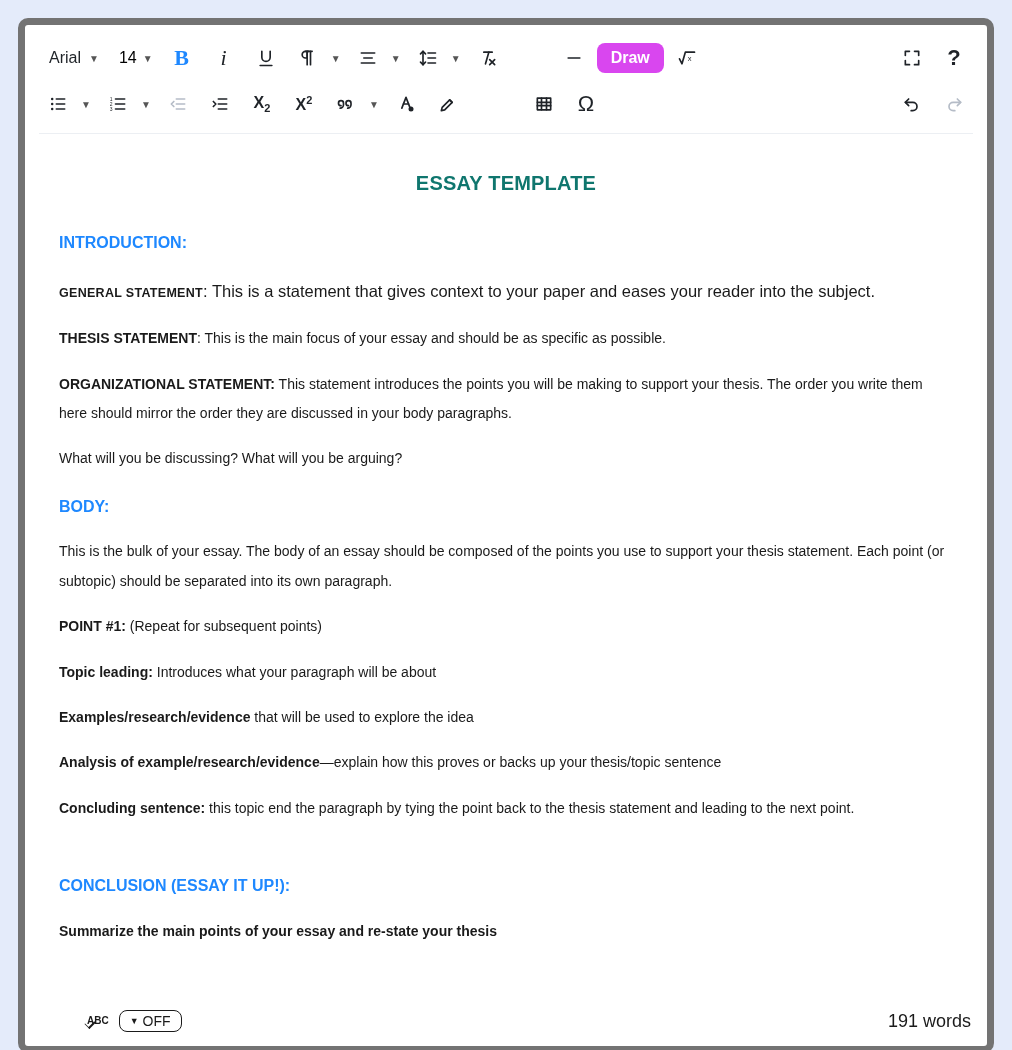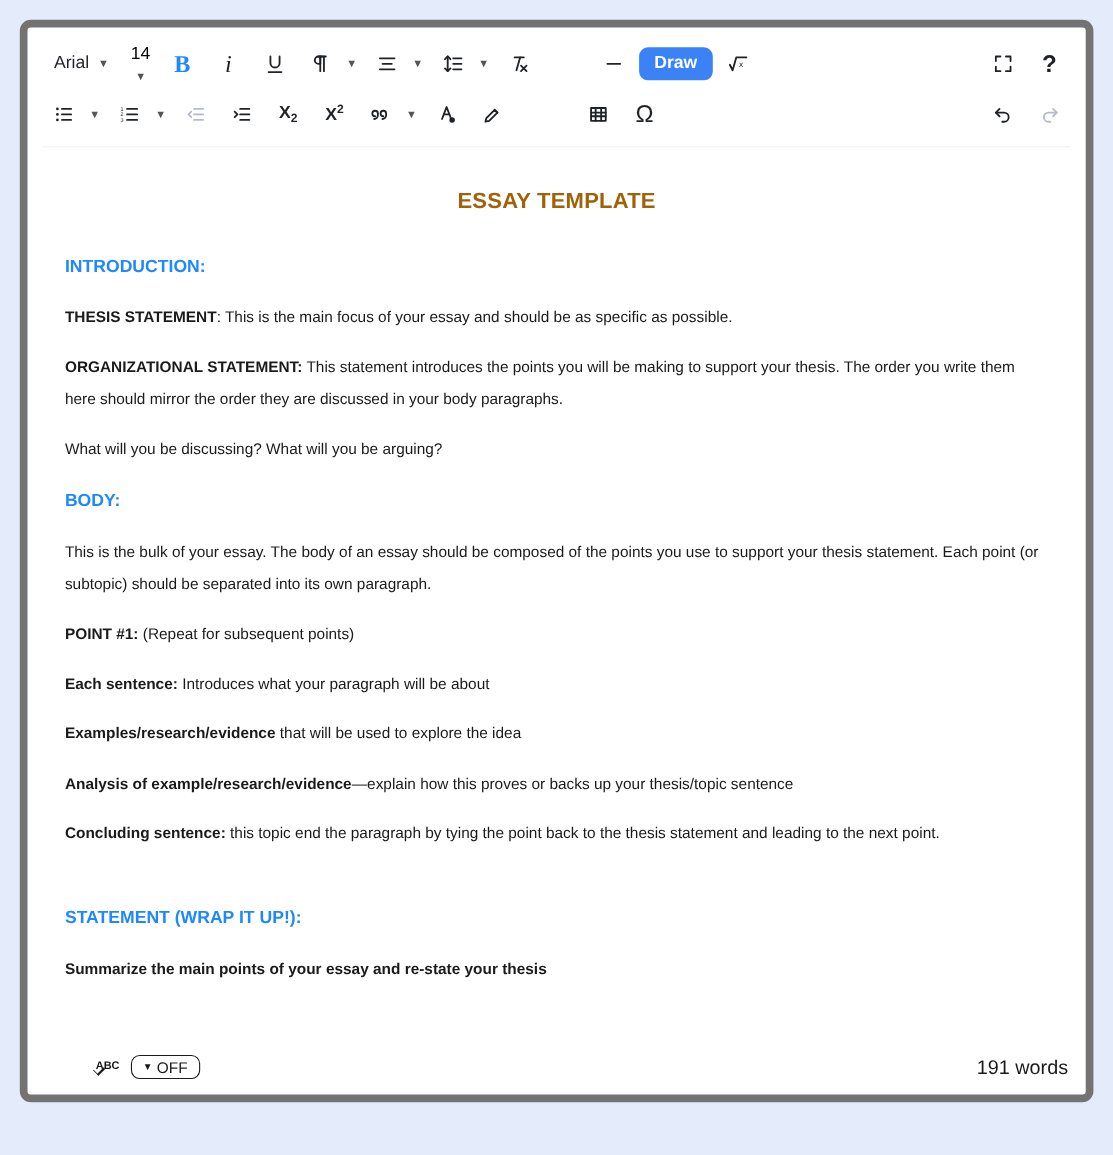--- a/index.html
+++ b/index.html
@@ -8,29 +8,29 @@
   
   .tb{padding:10px 14px 4px 14px;}
   .tb-row{display:flex;align-items:center;gap:4px;min-height:46px;}
   .tb-sep{flex:1;}
   .tb-hr{border:none;border-top:1px solid #eceff3;margin:6px 0 0 0;}
   .btn{display:inline-flex;align-items:center;justify-content:center;min-width:38px;height:38px;border-radius:6px;cursor:pointer;color:#1f2328;position:relative;}
   .btn svg{width:20px;height:20px;stroke:#1f2328;stroke-width:2;fill:none;stroke-linecap:round;stroke-linejoin:round;}
   .btn.faded svg{stroke:#b5bcc7;}
   .btn.faded{color:#b5bcc7;}
   .btn.blue{color:#1e88ff;}
-  .pill{background:#3b82f6;color:#fff;font-weight:700;padding:6px 14px;border-radius:8px;cursor:pointer;font-size:16px;}
+  .pill{background:#d946ef;color:#fff;font-weight:700;padding:6px 14px;border-radius:8px;cursor:pointer;font-size:16px;}
   .font-sel{display:flex;align-items:center;gap:8px;padding:4px 10px;font-size:16px;color:#1f2328;cursor:pointer;}
   .caret{font-size:10px;color:#555;}
-  .size-sel{display:flex;align-items:center;gap:6px;padding:4px 6px;font-size:16px;cursor:pointer;flex-direction:column;}
+  .size-sel{display:flex;align-items:center;gap:6px;padding:4px 6px;font-size:16px;cursor:pointer;}
   .combo{display:flex;align-items:center;}
   .combo .caret-btn{min-width:18px;}
   
   .doc{padding:22px 34px 40px 34px;font-size:14px;line-height:2.1;color:#1a1a1a;}
-  .title{text-align:center;font-weight:800;font-size:20px;color:#a16207;margin:2px 0 22px 0;letter-spacing:0.2px;}
+  .title{text-align:center;font-weight:800;font-size:20px;color:#0f766e;margin:2px 0 22px 0;letter-spacing:0.2px;}
   .sec{color:#1e88ff;font-weight:800;font-size:16px;margin:10px 0 14px 0;}
   .line{margin:0 0 16px 0;}
   .lbl-sc{font-weight:700;font-size:12.5px;letter-spacing:0.3px;}
   .lbl-b{font-weight:700;}
   .gen{font-size:16.5px;}
   
   .status{display:flex;align-items:center;gap:10px;padding:8px 16px 14px 16px;font-size:16px;color:#1a1a1a;}
   .abc{font-size:10px;font-weight:700;position:relative;display:inline-block;line-height:1;margin-left:46px;}
   .abc::after{content:"";position:absolute;left:0;right:0;bottom:-4px;height:5px;border-bottom:2px solid #1a1a1a;border-left:2px solid #1a1a1a;transform:rotate(-45deg) scaleX(0.4);transform-origin:left;}
   .off-pill{border:1.5px solid #1a1a1a;border-radius:8px;padding:2px 10px;font-size:14px;display:inline-flex;align-items:center;gap:4px;cursor:pointer;}
@@ -258,51 +258,54 @@
         </div>
       </div>
       <hr class="tb-hr">
     </div>
 
     <div class="doc">
       <div class="title">ESSAY TEMPLATE</div>
 
       <div class="sec">INTRODUCTION:</div>
 
+      <p class="line gen">
+        <span class="lbl-sc">GENERAL STATEMENT</span><span>: </span><span>This is a statement that gives context to your paper and eases your reader into the subject.</span>
+      </p>
 
       <p class="line">
         <span class="lbl-b">THESIS STATEMENT</span><span>: </span><span>This is the main focus of your essay and should be as specific as possible.</span>
       </p>
       <p class="line">
         <span class="lbl-b">ORGANIZATIONAL STATEMENT:</span><span> This statement introduces the points you will be making to support your thesis. The order you write them here should mirror the order they are discussed in your body paragraphs.</span>
       </p>
 
       <p class="line">What will you be discussing? What will you be arguing?</p>
 
       <div class="sec">BODY:</div>
       <p class="line">This is the bulk of your essay. The body of an essay should be composed of the points you use to support your thesis statement. Each point (or subtopic) should be separated into its own paragraph.</p>
 
       <p class="line">
         <span class="lbl-b">POINT #1:</span><span> (Repeat for subsequent points)</span>
       </p>
       <p class="line">
-        <span class="lbl-b">Each sentence:</span><span> Introduces what your paragraph will be about</span>
+        <span class="lbl-b">Topic leading:</span><span> Introduces what your paragraph will be about</span>
       </p>
       <p class="line">
         <span class="lbl-b">Examples/research/evidence</span><span> that will be used to explore the idea</span>
       </p>
       <p class="line">
         <span class="lbl-b">Analysis of example/research/evidence</span><span>—explain how this proves or backs up your thesis/topic sentence</span>
       </p>
       <p class="line">
         <span class="lbl-b">Concluding sentence:</span><span> this topic end the paragraph by tying the point back to the thesis statement and leading to the next point.</span>
       </p>
 
       <div style="height:20px;"></div>
-      <div class="sec">STATEMENT (WRAP IT UP!):</div>
+      <div class="sec">CONCLUSION (ESSAY IT UP!):</div>
       <p class="line lbl-b">Summarize the main points of your essay and re-state your thesis</p>
     </div>
 
     <div class="status">
       <span class="abc">ABC</span>
       <span class="off-pill">
         <span class="tri">▼</span>
         <span>OFF</span>
       </span>
       <span class="wcount">191 words</span>

